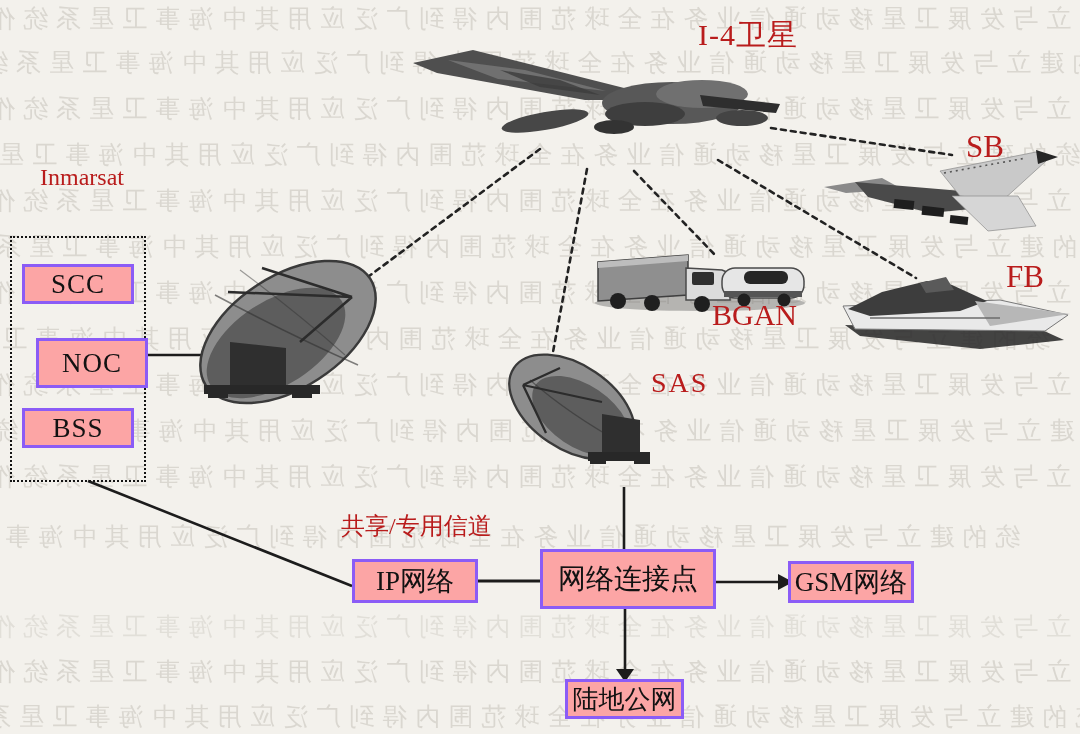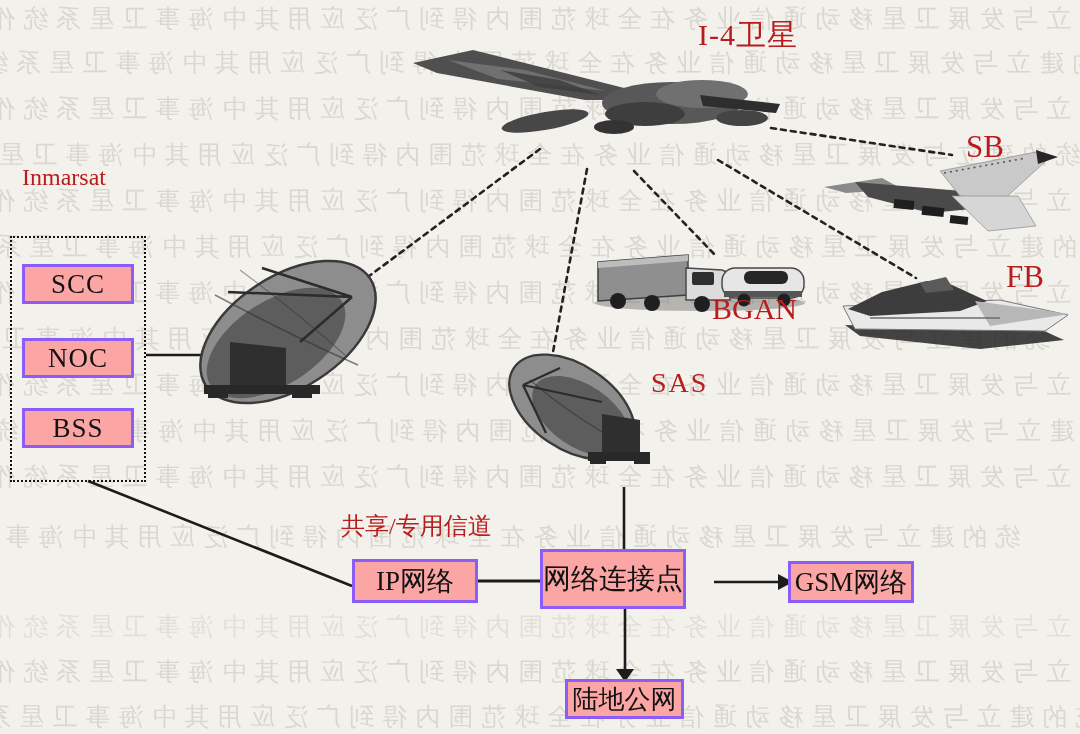--- a/index.html
+++ b/index.html
@@ -20,21 +20,21 @@
     position:absolute; z-index:2; border:2px dotted #141414;
     box-sizing:border-box;
   }
   .box{
     position:absolute; z-index:3; box-sizing:border-box;
     background:#fca5a5; border:3px solid #8b5cf6;
     display:flex; align-items:center; justify-content:center;
     color:#121212;
   }
   .lbl{ position:absolute; z-index:3; color:#b91c1c; line-height:1.1; }
-  .hq-label{ width:120px; text-align:left; font-size:24px; }
+  .hq-label{ width:120px; text-align:center; font-size:24px; }
   .hq-label .cn{ display:block; font-size:25px; margin-top:2px; }
   .unit{ font-size:27px; letter-spacing:1px; }
   .netbox{ font-size:27px; }
 </style>
 </head>
 <body>
 
 <div class="canvas">
 
   <div class="bleed" style="top:2px">统的建立与发展卫星移动通信业务在全球范围内得到广泛应用其中海事卫星系统作为重要组成部分提供语音数据传输服务并且可以在陆地海上空中使用</div>
@@ -149,27 +149,27 @@
   </svg>
 
   <div class="lbl" style="left:698px;top:18px;font-size:30px;letter-spacing:1px">I-4卫星</div>
 
   <div class="lbl hq-label" style="left:22px;top:164px">
     <span>Inmarsat</span>
   </div>
 
   <div class="lbl" style="left:966px;top:130px;font-size:31px">SB</div>
   <div class="lbl" style="left:1006px;top:260px;font-size:31px">FB</div>
-  <div class="lbl" style="left:712px;top:292px;font-size:30px">BGAN</div>
+  <div class="lbl" style="left:712px;top:298px;font-size:30px">BGAN</div>
   <div class="lbl" style="left:651px;top:368px;font-size:28px;letter-spacing:2px">SAS</div>
   <div class="lbl" style="left:341px;top:513px;font-size:24px">共享/专用信道</div>
 
   <div class="dashedbox" style="left:10px;top:236px;width:136px;height:246px"></div>
   <div class="box unit" style="left:22px;top:264px;width:112px;height:40px">SCC</div>
-  <div class="box unit" style="left:22px;top:338px;width:112px;height:40px">NOC</div>
+  <div class="box unit" style="left:36px;top:338px;width:112px;height:50px">NOC</div>
   <div class="box netbox" style="left:352px;top:559px;width:126px;height:44px">IP网络</div>
 
   <div class="box unit" style="left:22px;top:408px;width:112px;height:40px">BSS</div>
-  <div class="box netbox" style="left:540px;top:549px;width:146px;height:60px;font-size:28px">网络连接点</div>
+  <div class="box netbox" style="left:540px;top:549px;width:176px;height:60px;font-size:28px">网络连接点</div>
   <div class="box netbox" style="left:565px;top:679px;width:119px;height:40px;font-size:26px">陆地公网</div>
   <div class="box netbox" style="left:788px;top:561px;width:126px;height:42px">GSM网络</div>
 
 </div>
 
 </body></html>

